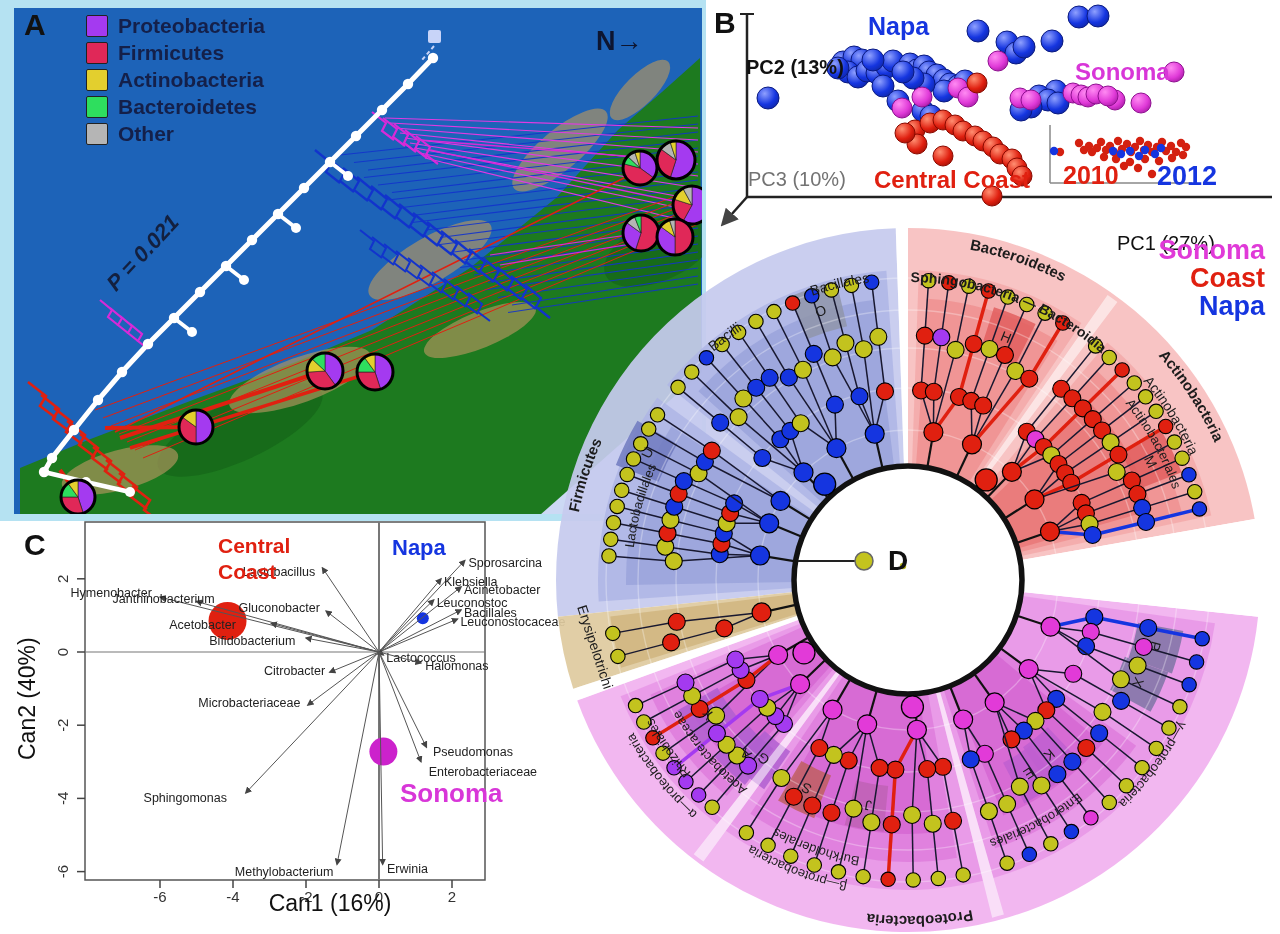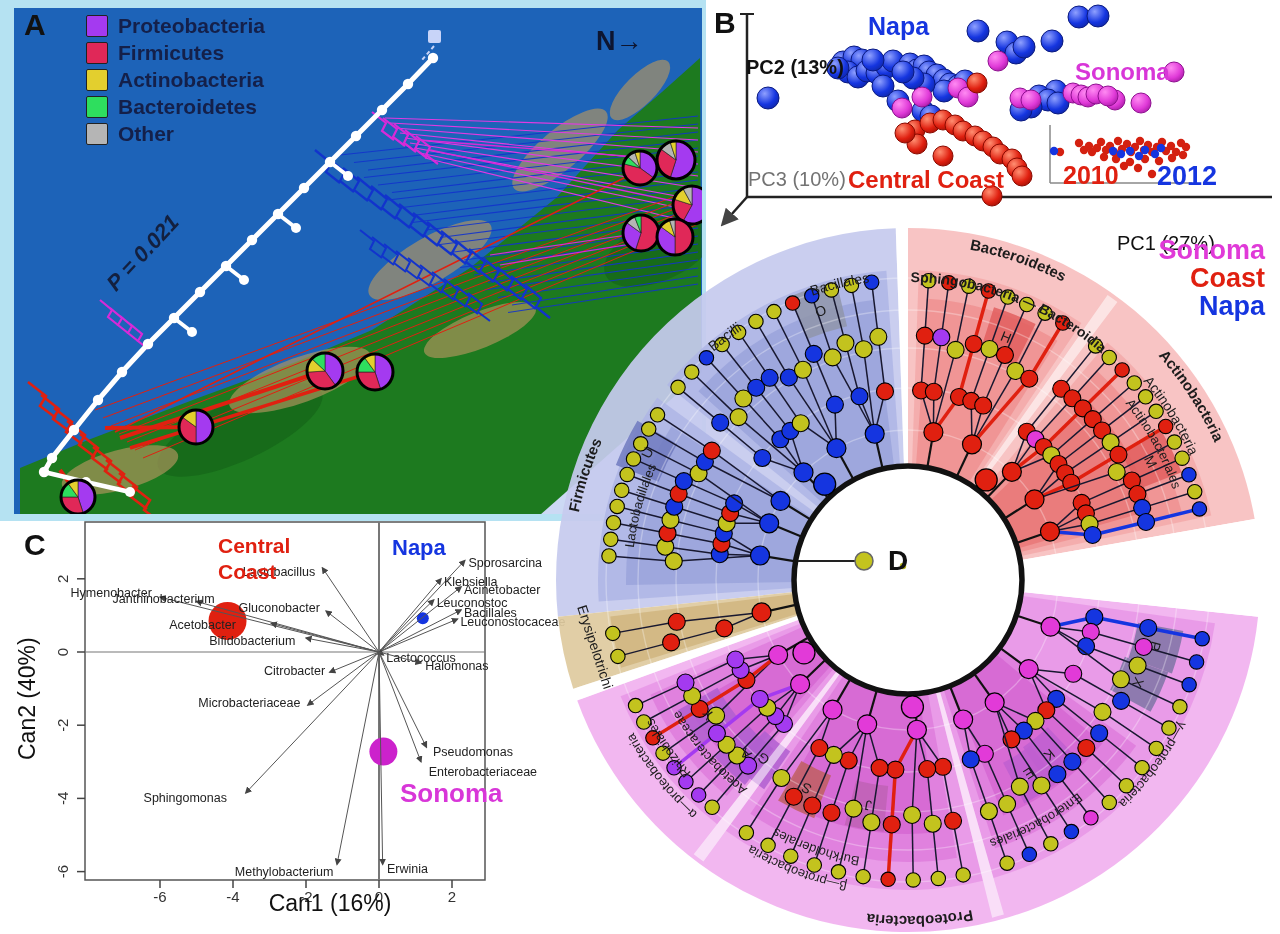--- a/index.html
+++ b/index.html
@@ -1033,21 +1033,21 @@
     <span class="leg-sw" id="sw4" style="background: rgb(181, 181, 181);"></span>
     <span class="leg-tx">Other</span>
   </div>
 </div>
 <div class="ov" id="pval">P = 0.021</div>
 <div class="ov" id="compass"><span>N</span><span>→</span></div>
 
 <div class="ov panel-label" style="left:714px;top:6px;">B</div>
 <div class="ov blab" style="left:868px;top:12px;font-size:25px;color:#1535e0;">Napa</div>
 <div class="ov blab" style="left:1075px;top:58px;font-size:24px;color:#d836d8;">Sonoma</div>
-<div class="ov blab" style="left:848px;top:166px;font-size:24px;color:#e02010;">Central Coast</div>
+<div class="ov blab" style="left:874px;top:166px;font-size:24px;color:#e02010;">Central Coast</div>
 <div class="ov" style="left:746px;top:56px;font-size:20px;color:#111;font-weight:bold;">PC2 (13%)</div>
 <div class="ov" style="left:748px;top:168px;font-size:20px;color:#737373;">PC3 (10%)</div>
 <div class="ov" style="left:1117px;top:200px;font-size:20px;color:#111;margin-top:32px;">PC1 (27%)</div>
 <div class="ov blab" style="left:1063px;top:161px;font-size:25px;color:#e02010;">2010</div>
 <div class="ov blab" style="left:1157px;top:161px;font-size:27px;color:#1535e0;">2012</div>
 
 <div class="ov panel-label" style="left:24px;top:528px;">C</div>
 <div class="ov blab" style="left:218px;top:533px;width:100px;text-align:left;font-size:21px;color:#e02010;white-space:normal;line-height:26px;"><span>Central</span><br><span>Coast</span></div>
 <div class="ov blab" style="left:392px;top:535px;font-size:22px;color:#1535e0;">Napa</div>
 <div class="ov blab" style="left:400px;top:778px;font-size:26px;color:#d836d8;">Sonoma</div>

